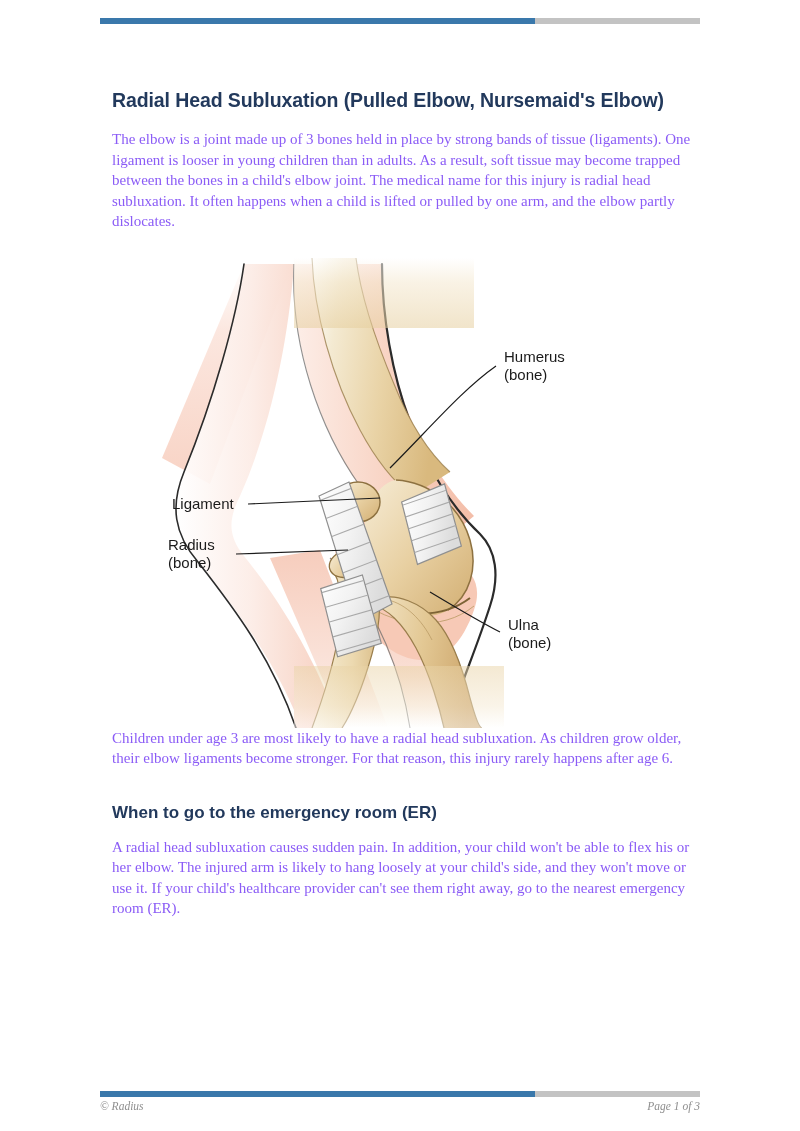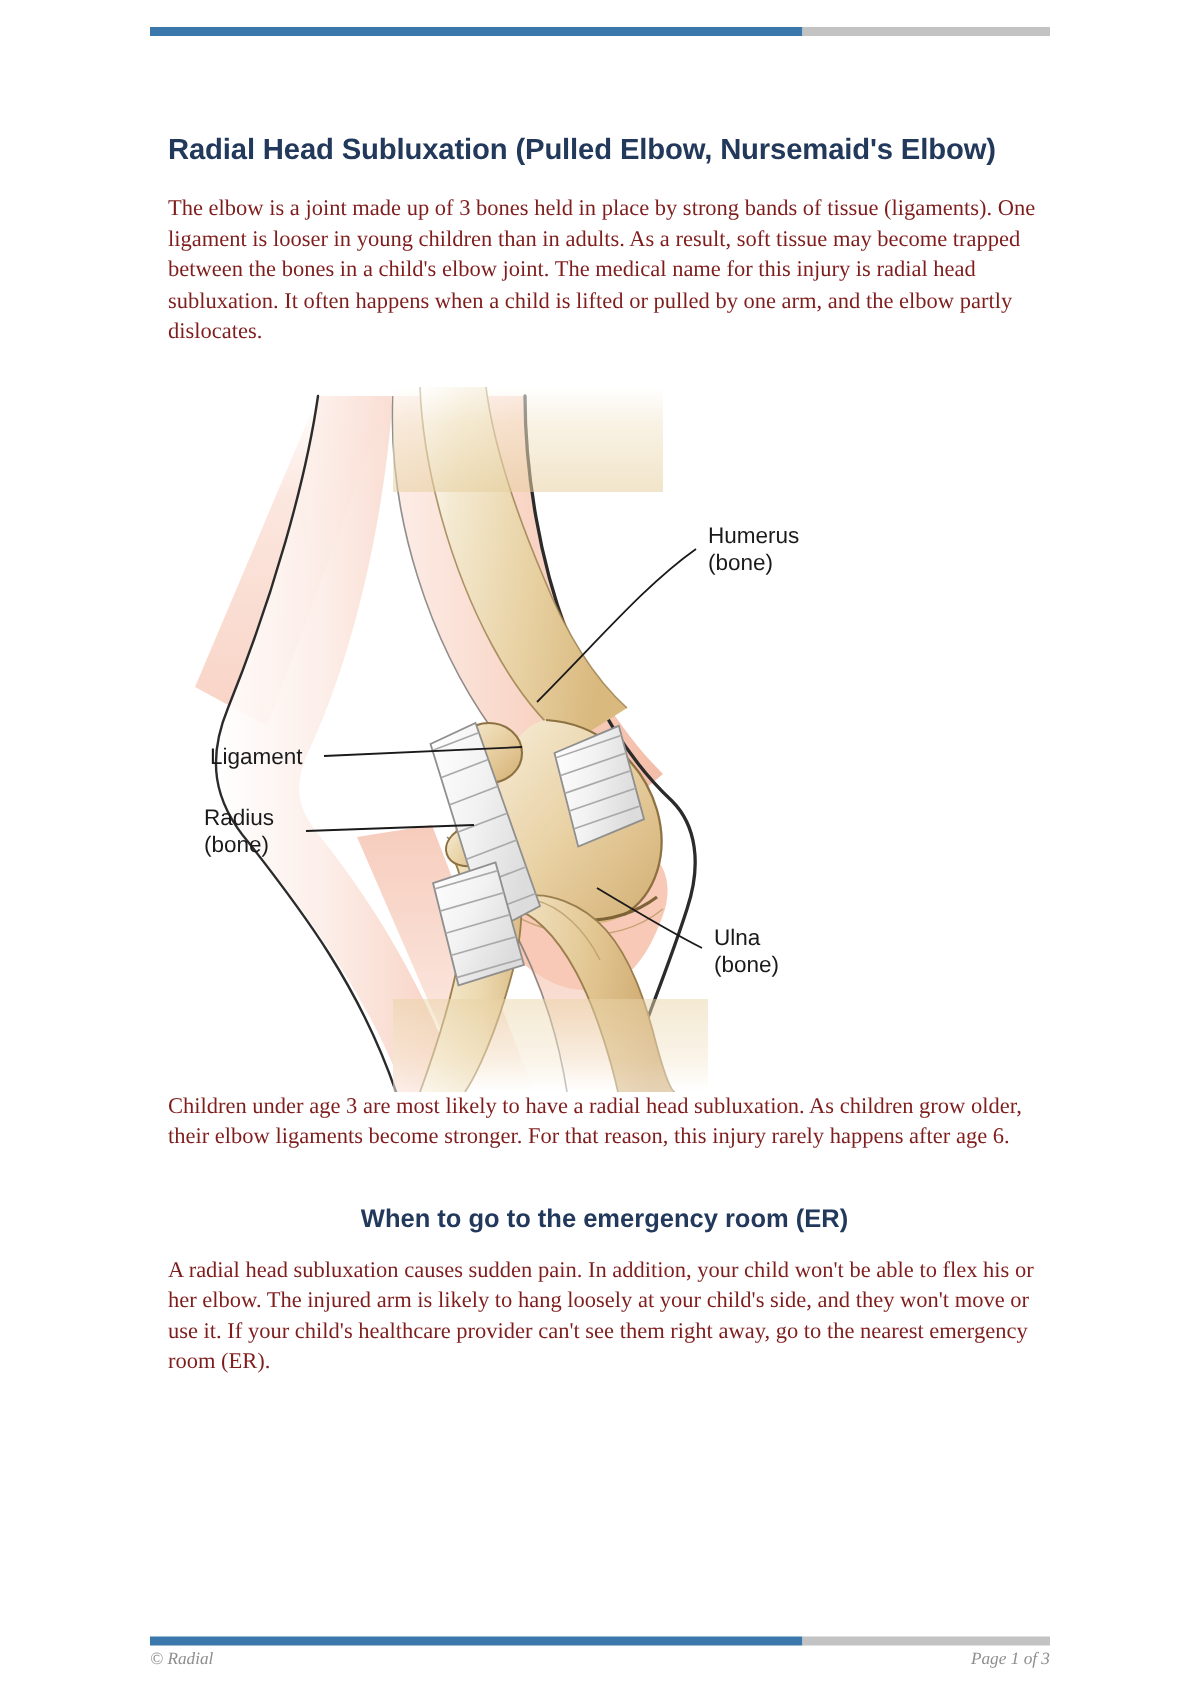--- a/index.html
+++ b/index.html
@@ -58,48 +58,48 @@
     font-weight: bold;
     color: #22395c;
     margin: 0 0 16px 0;
     letter-spacing: -0.1px;
   }
 
   p.body-text {
     font-family: "Liberation Serif", serif;
     font-size: 15px;
     line-height: 20.5px;
-    color: #7f1d1d;
+    color: #8b5cf6;
     margin: 0 0 6px 0;
   }
 
   h2.section-head {
     font-family: "Liberation Sans", sans-serif;
     font-weight: bold;
     color: #22395c;
     margin: 0;
   }
   h2.head-sm {
     font-size: 15.5px;
     line-height: 20px;
     margin-top: 22px;
     margin-bottom: 11px;
   }
   h2.head-lg {
     font-size: 17px;
     line-height: 22px;
     margin-top: 33px;
     margin-bottom: 13px;
-    text-align: center;
   }
 
   
   .figure-wrap {
     margin-top: 26px;
     width: 582px;
+    margin-left: 32px;
   }
   .figure-wrap svg {
     display: block;
   }
 
   .caption {
     font-family: "Liberation Serif", serif;
     font-weight: bold;
     font-size: 14.5px;
     line-height: 18.5px;
@@ -382,17 +382,17 @@
     <p class="body-text">A radial head subluxation causes sudden pain. In addition, your child won't be able to flex his or her elbow. The injured arm is likely to hang loosely at your child's side, and they won't move or use it. If your child's healthcare provider can't see them right away, go to the nearest emergency room (ER).</p>
 
   </div>
 
   <div class="rule-bar rule-bottom">
     <div class="seg-blue"></div>
     <div class="seg-grey"></div>
   </div>
 
   <div class="footer">
-    <span>© Radial</span>
+    <span>© Radius</span>
     <span>Page 1 of 3</span>
   </div>
 
 </div>
 
 </body></html>

